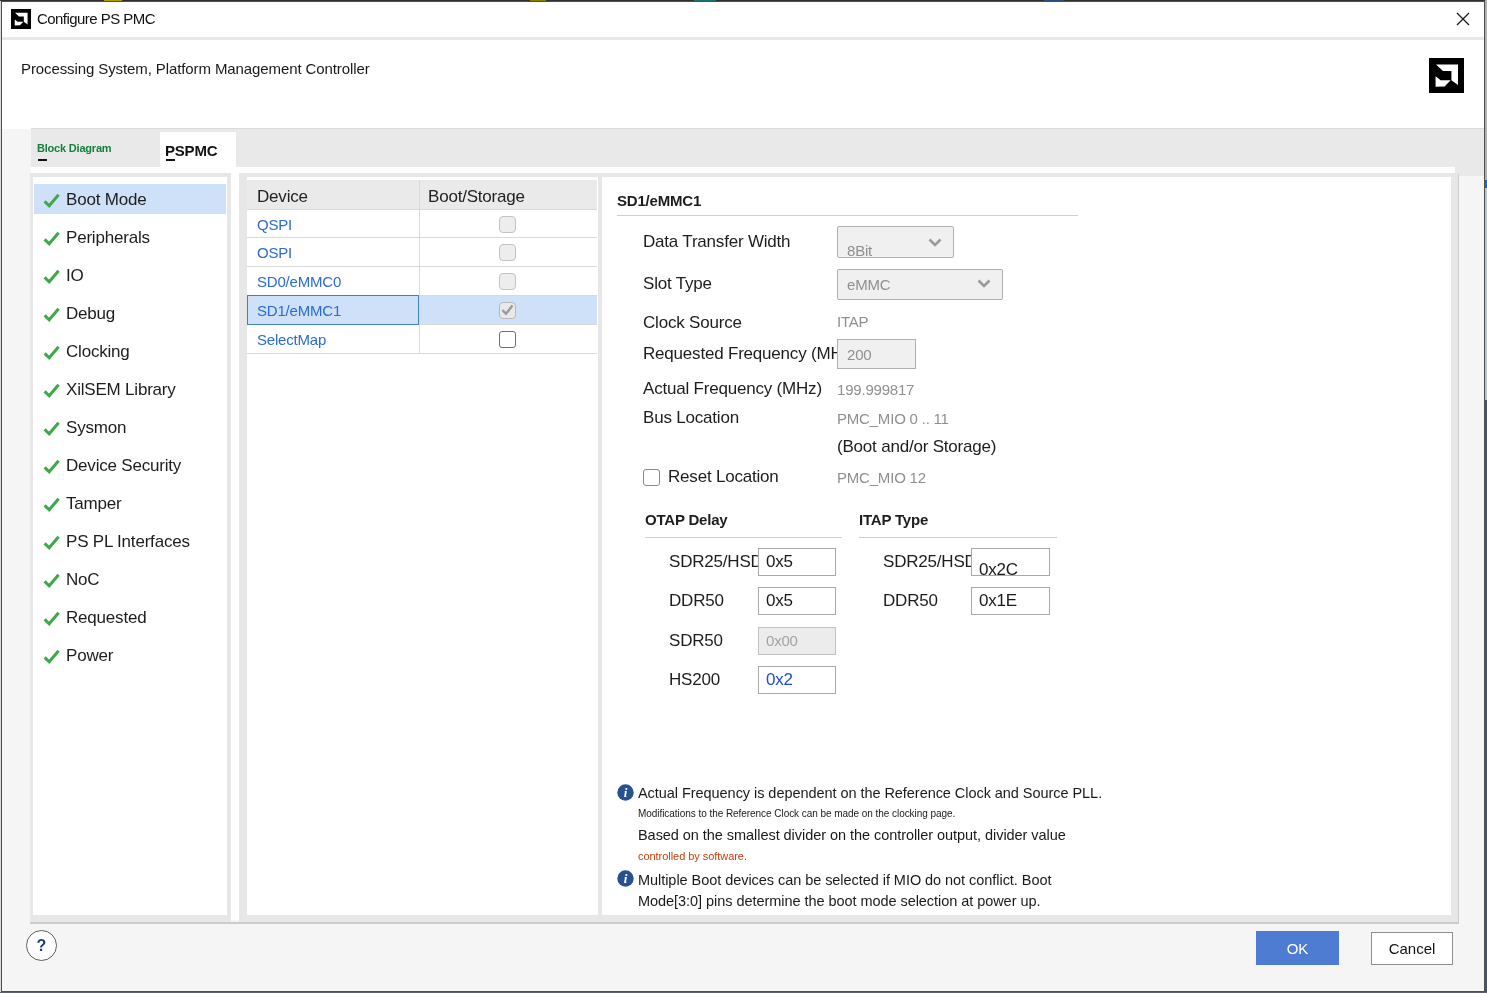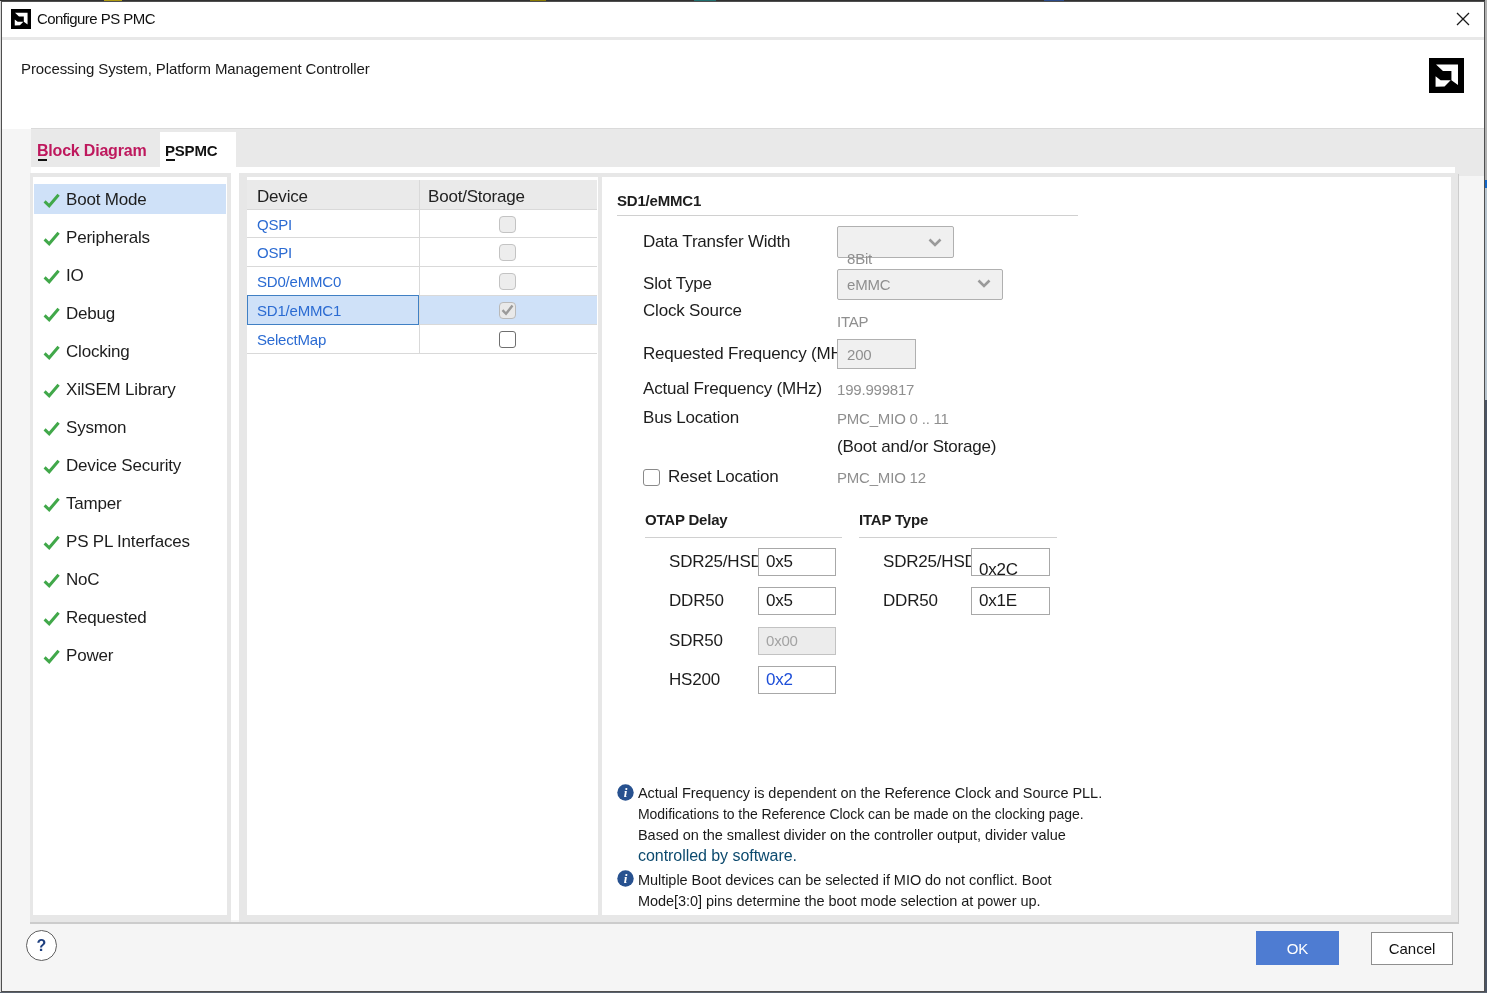--- a/index.html
+++ b/index.html
@@ -56,21 +56,21 @@
 <div class="a" style="left:30px;top:173px;width:201px;height:751px;background:#e7e7e7"></div>
 <div class="a" style="left:33px;top:177px;width:194px;height:738px;background:#fff"></div>
 <div class="a" style="left:231px;top:173px;width:8px;height:747px;background:#fff"></div>
 <div class="a" style="left:239px;top:173px;width:363px;height:751px;background:#e7e7e7"></div>
 <div class="a" style="left:247px;top:177px;width:351px;height:738px;background:#fff"></div>
 <div class="a" style="left:598px;top:173px;width:861px;height:751px;background:#e7e7e7"></div>
 <div class="a" style="left:602px;top:177px;width:849px;height:738px;background:#fff"></div>
 <div class="a" style="left:30px;top:922px;width:1429px;height:1.5px;background:#cccccc"></div>
 <div class="a" style="left:1457.5px;top:174px;width:1.5px;height:750px;background:#cccccc"></div>
 
-<div class="a bold" style="left:37px;top:142px;font-size:16px;color:#be185d;letter-spacing:-0.2px">Block Diagram</div>
+<div class="a bold" style="left:37px;top:142px;font-size:11px;color:#15803d;letter-spacing:-0.2px">Block Diagram</div>
 <div class="a" style="left:38px;top:159px;width:9px;height:1.5px;background:#111"></div>
 <div class="a" style="left:160px;top:132px;width:76px;height:40px;background:#fff"></div>
 <div class="a bold" style="left:165px;top:142px;font-size:15px;color:#111;letter-spacing:-0.2px">PSPMC</div>
 <div class="a" style="left:166px;top:159px;width:9px;height:1.5px;background:#111"></div>
 
 <div class="a" style="left:34px;top:184px;width:192px;height:30px;background:#cfe1f8"></div>
 <svg class="a" style="left:43px;top:193px" width="17" height="15" viewBox="0 0 17 15">
     <path d="M1.6 8.4 L6.2 12.8 L15.6 1.8" stroke="#41a84a" stroke-width="3" fill="none" stroke-linecap="butt"></path>
   </svg>
 <div class="a cc" style="left:66px;top:181px;height:38px">
@@ -188,37 +188,37 @@
     <span class="link">SelectMap</span>
   </div>
 <div class="a" style="left:499px;top:331.0px;width:17px;height:17px;background:#fff;border:1px solid #6f6f6f;border-radius:3px"></div>
 
 <div class="a bold" style="left:617px;top:192px;font-size:15px;letter-spacing:-0.2px">SD1/eMMC1</div>
 <div class="a" style="left:617px;top:215px;width:461px;height:1px;background:#d0d0d0"></div>
 <div class="a cc" style="left:643px;top:228px;height:28px">
     <span class="lbl">Data Transfer Width</span>
   </div>
 <div class="a" style="left:837px;top:226px;width:117px;height:32px;background:#f0f0f0;border:1px solid #b0b0b0;border-radius:2px"></div>
-<div class="a cc" style="left:847px;top:236px;height:44px">
+<div class="a cc" style="left:847px;top:228px;height:44px">
     <span class="val">8Bit</span>
   </div>
 <svg class="a" style="left:928px;top:238px" width="14" height="9" viewBox="0 0 14 9">
     <path d="M1.5 1.5 L7 7 L12.5 1.5" stroke="#9a9a9a" stroke-width="2.6" fill="none"></path>
   </svg>
 <div class="a cc" style="left:643px;top:270px;height:28px">
     <span class="lbl">Slot Type</span>
   </div>
 <div class="a" style="left:837px;top:269px;width:166px;height:31px;background:#f0f0f0;border:1px solid #b0b0b0;border-radius:2px"></div>
 <div class="a cc" style="left:847px;top:270px;height:28px">
     <span class="val">eMMC</span>
   </div>
 <svg class="a" style="left:977px;top:279px" width="14" height="9" viewBox="0 0 14 9">
     <path d="M1.5 1.5 L7 7 L12.5 1.5" stroke="#9a9a9a" stroke-width="2.6" fill="none"></path>
   </svg>
-<div class="a cc" style="left:643px;top:297px;height:28px">
+<div class="a cc" style="left:643px;top:309px;height:28px">
     <span class="lbl">Clock Source</span>
   </div>
 <div class="a cc" style="left:837px;top:307px;height:28px">
     <span class="val">ITAP</span>
   </div>
 <div class="a cc" style="left:643px;top:340px;height:28px">
     <span class="lbl">Requested Frequency (MHz)</span>
   </div>
 <div class="a" style="left:837px;top:339px;width:79px;height:30px;background:#f0f0f0;border:1px solid #b0b0b0"></div>
 <div class="a cc" style="left:847px;top:340px;height:28px">
@@ -293,27 +293,27 @@
     <span class="lbl" style="color:#1a1a1a">0x1E</span>
   </div>
 <svg class="a" style="left:617px;top:784px" width="17" height="17" viewBox="0 0 17 17">
     <circle cx="8.5" cy="8.5" r="8.2" fill="#27518f"></circle>
     <text x="8.5" y="12.8" text-anchor="middle" font-family="Liberation Serif,serif" font-style="italic" font-weight="bold" font-size="13" fill="#fff">i</text>
   </svg>
 <div class="a cc" style="left:638px;top:782.1px;height:21px">
     <span style="font-size:14.5px;letter-spacing:-0.05px;color:#1a1a1a;white-space:nowrap">Actual Frequency is dependent on the Reference Clock and Source PLL.</span>
   </div>
 <div class="a cc" style="left:638px;top:803.2px;height:21px">
-    <span style="font-size:14px;letter-spacing:-0.05px;color:#1a1a1a;white-space:nowrap">Modifications to the Reference Clock can be made on the clocking page.</span>
+    <span style="font-size:10px;letter-spacing:-0.05px;color:#1a1a1a;white-space:nowrap">Modifications to the Reference Clock can be made on the clocking page.</span>
   </div>
 <div class="a cc" style="left:638px;top:824.3px;height:21px">
     <span style="font-size:14.5px;letter-spacing:-0.05px;color:#1a1a1a;white-space:nowrap">Based on the smallest divider on the controller output, divider value</span>
   </div>
 <div class="a cc" style="left:638px;top:845.4px;height:21px">
-    <span style="font-size:16px;letter-spacing:-0.05px;color:#0c4a6e;white-space:nowrap">controlled by software.</span>
+    <span style="font-size:11px;letter-spacing:-0.05px;color:#c2410c;white-space:nowrap">controlled by software.</span>
   </div>
 <svg class="a" style="left:617px;top:870px" width="17" height="17" viewBox="0 0 17 17">
     <circle cx="8.5" cy="8.5" r="8.2" fill="#27518f"></circle>
     <text x="8.5" y="12.8" text-anchor="middle" font-family="Liberation Serif,serif" font-style="italic" font-weight="bold" font-size="13" fill="#fff">i</text>
   </svg>
 <div class="a cc" style="left:638px;top:869.4px;height:21px">
     <span style="font-size:14.5px;letter-spacing:-0.05px;color:#1a1a1a;white-space:nowrap">Multiple Boot devices can be selected if MIO do not conflict. Boot</span>
   </div>
 <div class="a cc" style="left:638px;top:890.4px;height:21px">
     <span style="font-size:14.5px;letter-spacing:-0.05px;color:#1a1a1a;white-space:nowrap">Mode[3:0] pins determine the boot mode selection at power up.</span>

